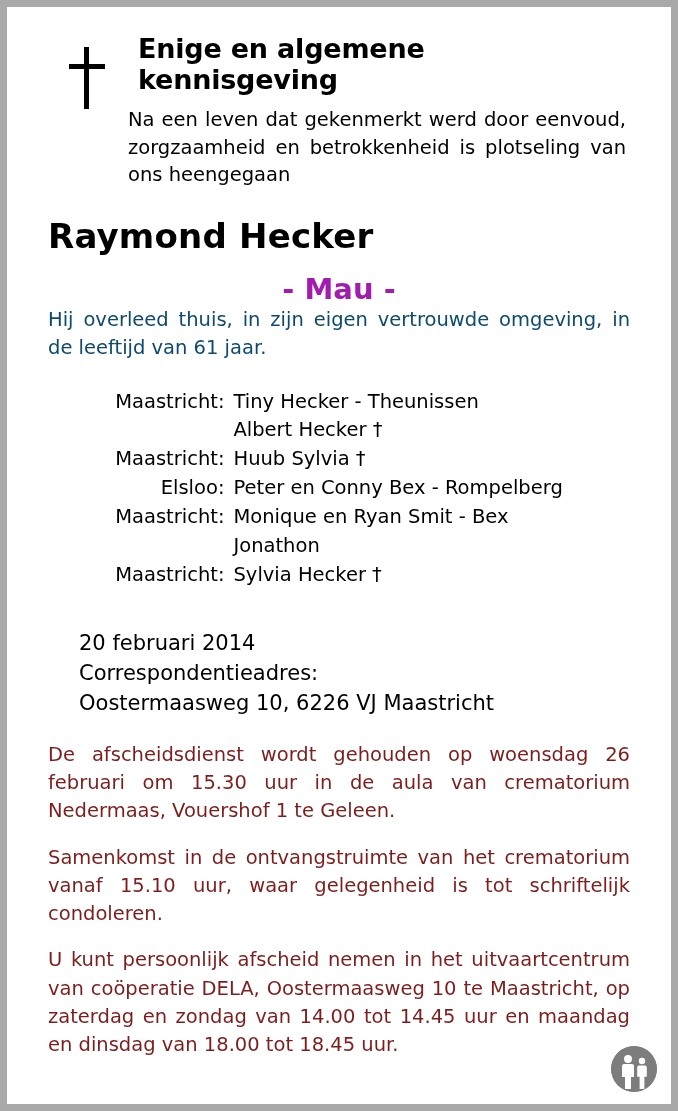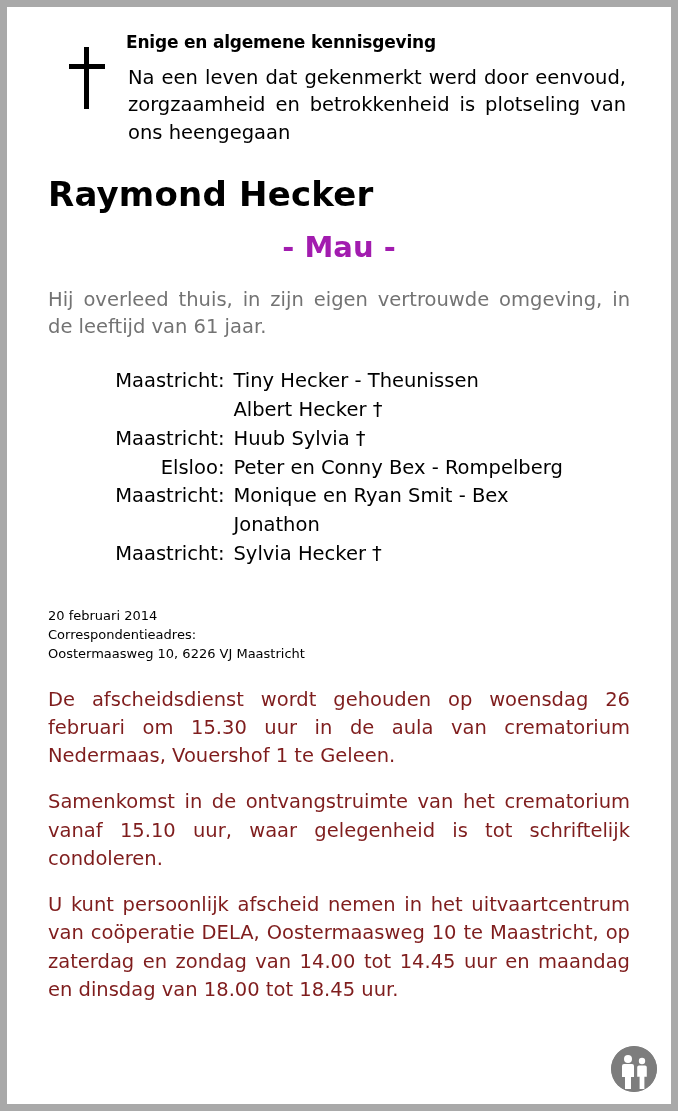--- a/index.html
+++ b/index.html
@@ -60,25 +60,25 @@
     top: 17px;
     width: 36px;
     height: 5px;
     background: #000;
   }
   .header-text {
     flex: 1 1 auto;
     padding-right: 2px;
   }
   .announce-title {
-    font-size: 17px;
+    font-size: 27px;
     font-weight: bold;
     letter-spacing: -0.2px;
     line-height: 1.15;
-    margin: 0 0 11px 0;
+    margin: 0 0 11px 12px;
     color: #000;
   }
   .intro {
     font-size: 19.5px;
     line-height: 1.42;
     text-align: justify;
     color: #000;
     margin: 2px;
   }
 
@@ -96,22 +96,21 @@
     font-size: 29px;
     font-weight: bold;
     margin-top: 16px;
     color: #a21caf;
   }
 
   .passage {
     font-size: 19.5px;
     line-height: 1.42;
     text-align: justify;
-    margin-top: 22px;
-    color: #737373;
+    color: #0c4a6e;
   }
 
   
   .family {
     margin: 26px auto 0 auto;
     border-collapse: collapse;
   }
   .family td {
     font-size: 19.5px;
     line-height: 1.48;
@@ -124,23 +123,24 @@
     padding-right: 9px;
     white-space: nowrap;
   }
   .family td.people {
     text-align: left;
     white-space: nowrap;
   }
 
   .block-date {
     margin-top: 38px;
-    font-size: 13px;
+    font-size: 21px;
     line-height: 1.45;
     color: #000;
+    margin-left: 31px;
   }
   .para {
     margin-top: 22px;
     font-size: 19.5px;
     line-height: 1.45;
     text-align: justify;
     color: #7f1d1d;
   }
   .para.tight {
     margin-top: 18px;

